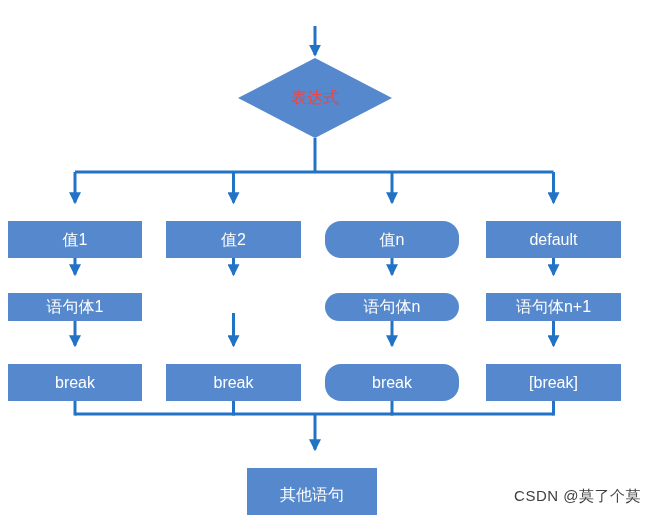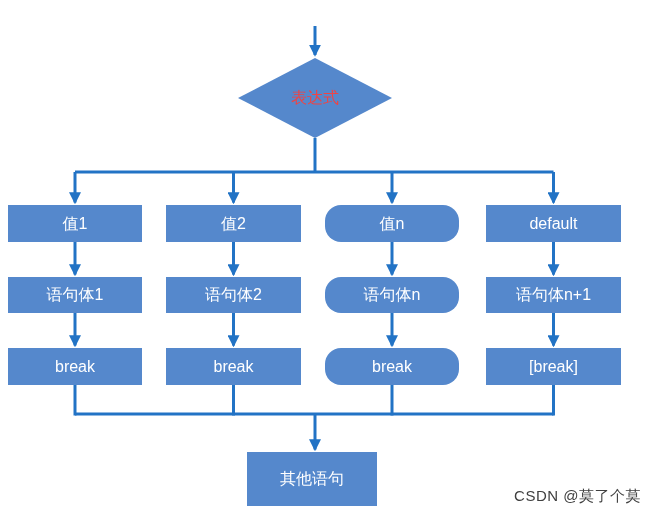--- a/index.html
+++ b/index.html
@@ -25,40 +25,41 @@
     position: absolute;
     background: #5588cc;
     color: #ffffff;
     display: flex;
     align-items: center;
     justify-content: center;
     font-size: 16px;
     line-height: 1;
     z-index: 2;
     white-space: nowrap;
+    margin-top: 16px;
   }
   .diamond-label {
     position: absolute;
     left: 238px; top: 58px;
     width: 154px; height: 80px;
     display: flex;
     align-items: center;
     justify-content: center;
     color: #ef4444;
     font-size: 16px;
     z-index: 2;
   }
   
   .c1 { left: 8px;   width: 134px; }
   .c2 { left: 166px; width: 135px; }
   .c3 { left: 325px; width: 134px; border-radius: 16px; }
   .c4 { left: 486px; width: 135px; }
   
   .r1 { top: 205px; height: 37px; }
-  .r2 { top: 277px; height: 36px; }
+  .r2 { top: 277px; height: 28px; }
   .r3 { top: 348px; height: 37px; }
   .end-node {
     left: 247px; top: 452px;
     width: 130px; height: 54px;
   }
   .watermark {
     position: absolute;
     top: 487px;
     right: 5px;
     color: #404040;
@@ -113,21 +114,20 @@
     </g>
   </svg>
 
   <div class="diamond-label">表达式</div>
 
   <div class="node c1 r1">值1</div>
   <div class="node c1 r2">语句体1</div>
   <div class="node c1 r3">break</div>
 
   <div class="node c2 r1">值2</div>
-  <div class="node c2 r2">语句体2</div>
   <div class="node c2 r3">break</div>
 
   <div class="node c3 r1">值n</div>
   <div class="node c3 r2">语句体n</div>
   <div class="node c3 r3">break</div>
 
   <div class="node c4 r1">default</div>
   <div class="node c4 r2">语句体n+1</div>
   <div class="node c4 r3">[break]</div>
 

